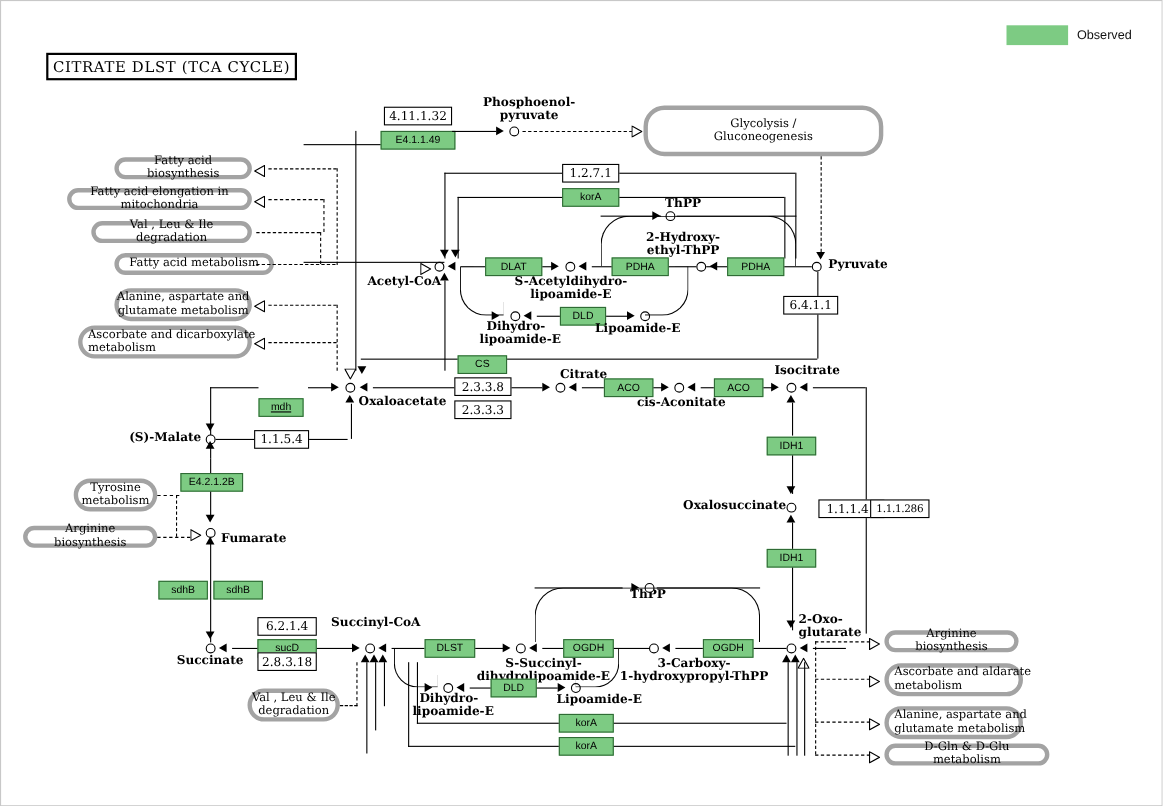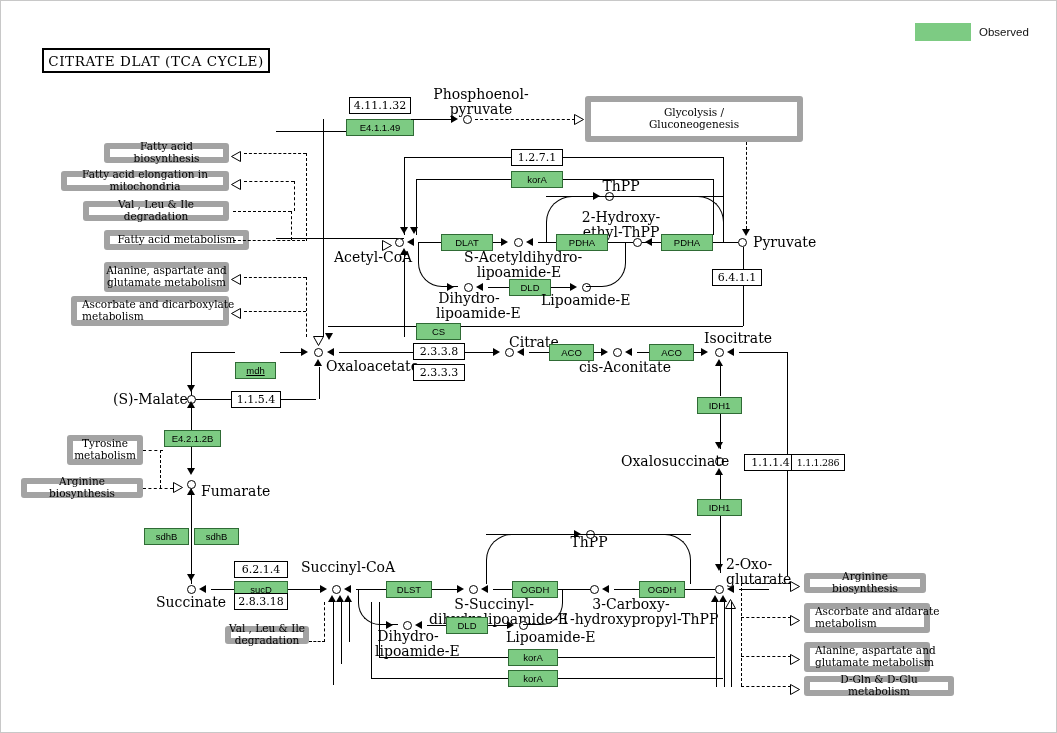--- a/index.html
+++ b/index.html
@@ -64,39 +64,40 @@
     font-size: 11px;
     color: #000;
     height: 17px;
     white-space: nowrap;
   }
   .ec.small { font-size: 9.5px; letter-spacing: -0.3px; }
 
   
   .mapbox {
     background: #ffffff;
-    border: 6px solid #a3a3a3;
-    border-radius: 3px;
+    border: 4px solid #a3a3a3;
+    border-radius: 19px;
     display: flex; align-items: center; justify-content: center;
     text-align: center;
     font-family: "DejaVu Serif", serif;
     font-size: 10.5px;
     color: #000;
     line-height: 1.12;
     padding: 0 5px;
   }
   .mapbox.lefttext { justify-content: flex-start; text-align: left; }
 
   
   .cpd {
     font-family: "DejaVu Serif", serif;
-    font-size: 14px;
+    font-size: 11px;
     color: #000;
     white-space: nowrap;
     line-height: 1.1;
+    font-weight: bold;
   }
   .cpd.ctr { text-align: center; }
   .cpd.rt  { text-align: right; }
 
   
   .node {
     width: 9px; height: 9px;
     border: 1.4px solid #000;
     border-radius: 50%;
     background: #fff;
@@ -128,21 +129,21 @@
     color: #000;
     line-height: 1.25;
     white-space: pre;
   }
 </style>
 </head>
 <body>
 
 <div id="page">
 
-  <div class="abs" id="title-box">CITRATE DLAT (TCA CYCLE)</div>
+  <div class="abs" id="title-box">CITRATE DLST (TCA CYCLE)</div>
 
   <div class="abs" id="legend-swatch"></div>
   <div class="abs" id="legend-label">Observed</div>
 
   <div class="abs h" style="left:275px; top:237px; width:128px;"></div>
   <div class="abs h" style="left:275px; top:130px; width:120px;"></div>
 
   <div class="abs ec" style="left:348px; top:96px; width:62px;">4.11.1.32</div>
   <div class="abs gene" style="left:345px; top:118px; width:68px;">E4.1.1.49</div>
 
@@ -422,21 +423,21 @@
   <div class="abs ar ar-l" style="left:343px; top:583.5px;"></div>
   <div class="abs h" style="left:355px; top:588px; width:30px;"></div>
 
   <div class="abs ar ar-u" style="left:327px; top:594px;"></div>
   <div class="abs ar ar-u" style="left:335px; top:594px;"></div>
   <div class="abs ar ar-u" style="left:343px; top:594px;"></div>
   <div class="abs v" style="left:331.5px; top:601px; height:83px;"></div>
   <div class="abs v" style="left:339.5px; top:601px; height:62px;"></div>
   <div class="abs v" style="left:347.5px; top:601px; height:40px;"></div>
 
-  <div class="abs mapbox" style="left:224px; top:625px; width:84px; height:18px; white-space:pre;">Val , Leu &amp; Ile
+  <div class="abs mapbox" style="left:224px; top:625px; width:84px; height:30px; white-space:pre;">Val , Leu &amp; Ile
 degradation</div>
   <div class="abs hd" style="left:308px; top:640px; width:16px;"></div>
   <div class="abs vd" style="left:323px; top:601px; height:40px;"></div>
 
   <div class="abs gene" style="left:385px; top:579.5px; width:46px;">DLST</div>
   <div class="abs ar ar-r" style="left:456px; top:583.5px;"></div>
   <div class="abs h" style="left:431px; top:588px; width:26px;"></div>
   <div class="abs node" style="left:468px; top:583.5px;"></div>
   <div class="abs cpd ctr" style="left:428px; top:596px; width:130px; white-space:pre;">S-Succinyl-
 dihydrolipoamide-E</div>

